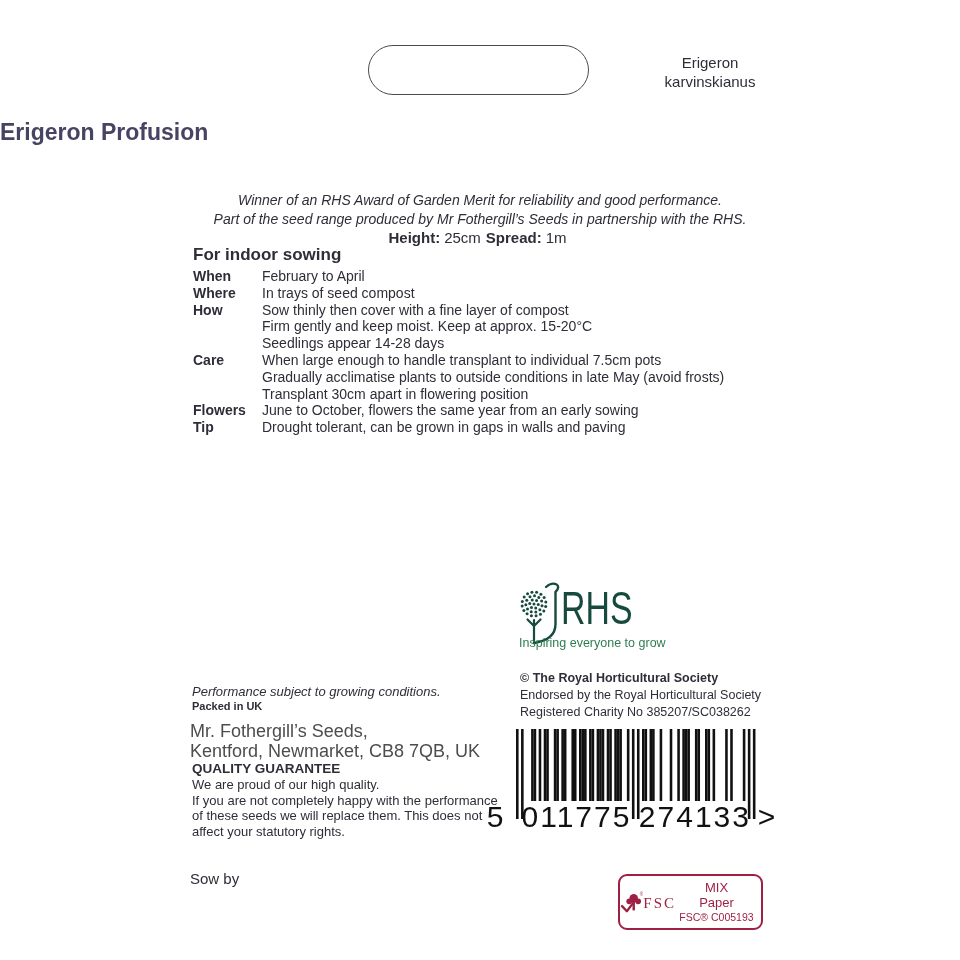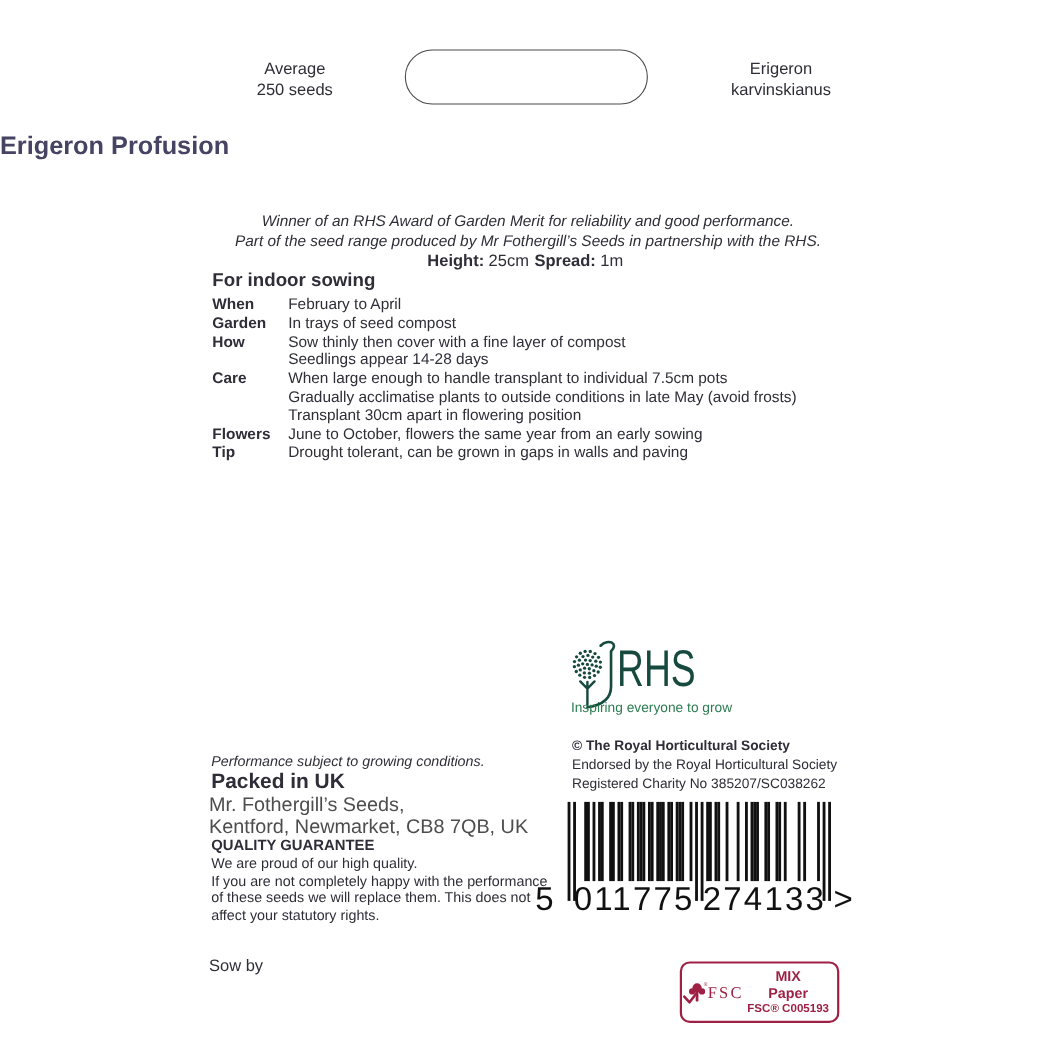--- a/index.html
+++ b/index.html
@@ -26,42 +26,40 @@
 
   .rhs-logo-svg{left:517px;top:579px;}
   .rhs-word{left:561px;top:582px;font-size:47px;font-weight:400;color:var(--c-rhs_dark,#174a3e);
             transform:scaleX(.72);transform-origin:left top;letter-spacing:0px;line-height:52px;}
   .rhs-tagline{left:519px;top:636px;font-size:12.5px;color:var(--c-rhs_green,#2e7d52);}
 
   .rhs-info{left:520px;top:670px;font-size:12.5px;line-height:17px;}
   .rhs-info .b1{font-weight:700;}
 
   .f-perf{left:192px;top:684px;font-size:13px;font-style:italic;}
-  .f-pack{left:192px;top:700px;font-size:19px;font-weight:700;}
+  .f-pack{left:192px;top:700px;font-size:11px;font-weight:700;}
   .f-addr{left:190px;top:721px;font-size:18px;line-height:20px;color:var(--c-gray,#4d4d4d);}
   .f-qg{left:192px;top:761px;font-size:13.5px;font-weight:700;}
   .f-gl{left:192px;top:777px;font-size:13px;line-height:15.6px;}
   .sow-by{left:190px;top:870px;font-size:15px;}
 
   .barcode{left:482px;top:727px;}
 
   .fsc-box{left:618px;top:874px;width:141px;height:52px;border:2.4px solid var(--c-fsc,#9e2145);
            border-radius:9px;color:var(--c-fsc,#9e2145);display:flex;align-items:center;}
   .fsc-left{width:56px;flex:none;display:flex;flex-direction:row;align-items:center;padding-top:2px;}
   .fsc-acronym{font-family:"Liberation Serif",serif;font-size:15px;letter-spacing:2px;line-height:14px;}
-  .fsc-right{flex:1;text-align:center;font-weight:700;font-size:13px;line-height:15px;padding-right:4px;}
+  .fsc-right{flex:1;text-align:center;font-weight:400;font-size:13px;line-height:15px;padding-right:4px;}
   .fsc-license{font-size:10.5px;}
 </style>
 </head>
 <body>
 
 <div class="page">
 
-  <div class="abs hdr-left">Average
-250 seeds</div>
   <div class="abs oval"></div>
   <div class="abs hdr-right">Erigeron
 karvinskianus</div>
 
   <div class="abs title">Erigeron Profusion</div>
 
   <div class="abs award">
     <div>Winner of an RHS Award of Garden Merit for reliability and good performance.</div>
     <div>Part of the seed range produced by Mr Fothergill’s Seeds in partnership with the RHS.</div>
   </div>
@@ -72,29 +70,30 @@
 
   <div class="abs sec-head">For indoor sowing</div>
   <div class="abs stable">
       <div class="trow">
         <div class="tlabel">When</div>
         <div class="tlines">
           <div>February to April</div>
         </div>
       </div>
       <div class="trow">
-        <div class="tlabel">Garden</div>
+        <div class="tlabel">Where</div>
         <div class="tlines">
           <div>In trays of seed compost</div>
         </div>
       </div>
       <div class="trow">
         <div class="tlabel">How</div>
         <div class="tlines">
           <div>Sow thinly then cover with a fine layer of compost</div>
+          <div>Firm gently and keep moist. Keep at approx. 15-20°C</div>
           <div>Seedlings appear 14-28 days</div>
         </div>
       </div>
       <div class="trow">
         <div class="tlabel">Care</div>
         <div class="tlines">
           <div>When large enough to handle transplant to individual 7.5cm pots</div>
           <div>Gradually acclimatise plants to outside conditions in late May (avoid frosts)</div>
           <div>Transplant 30cm apart in flowering position</div>
         </div>

